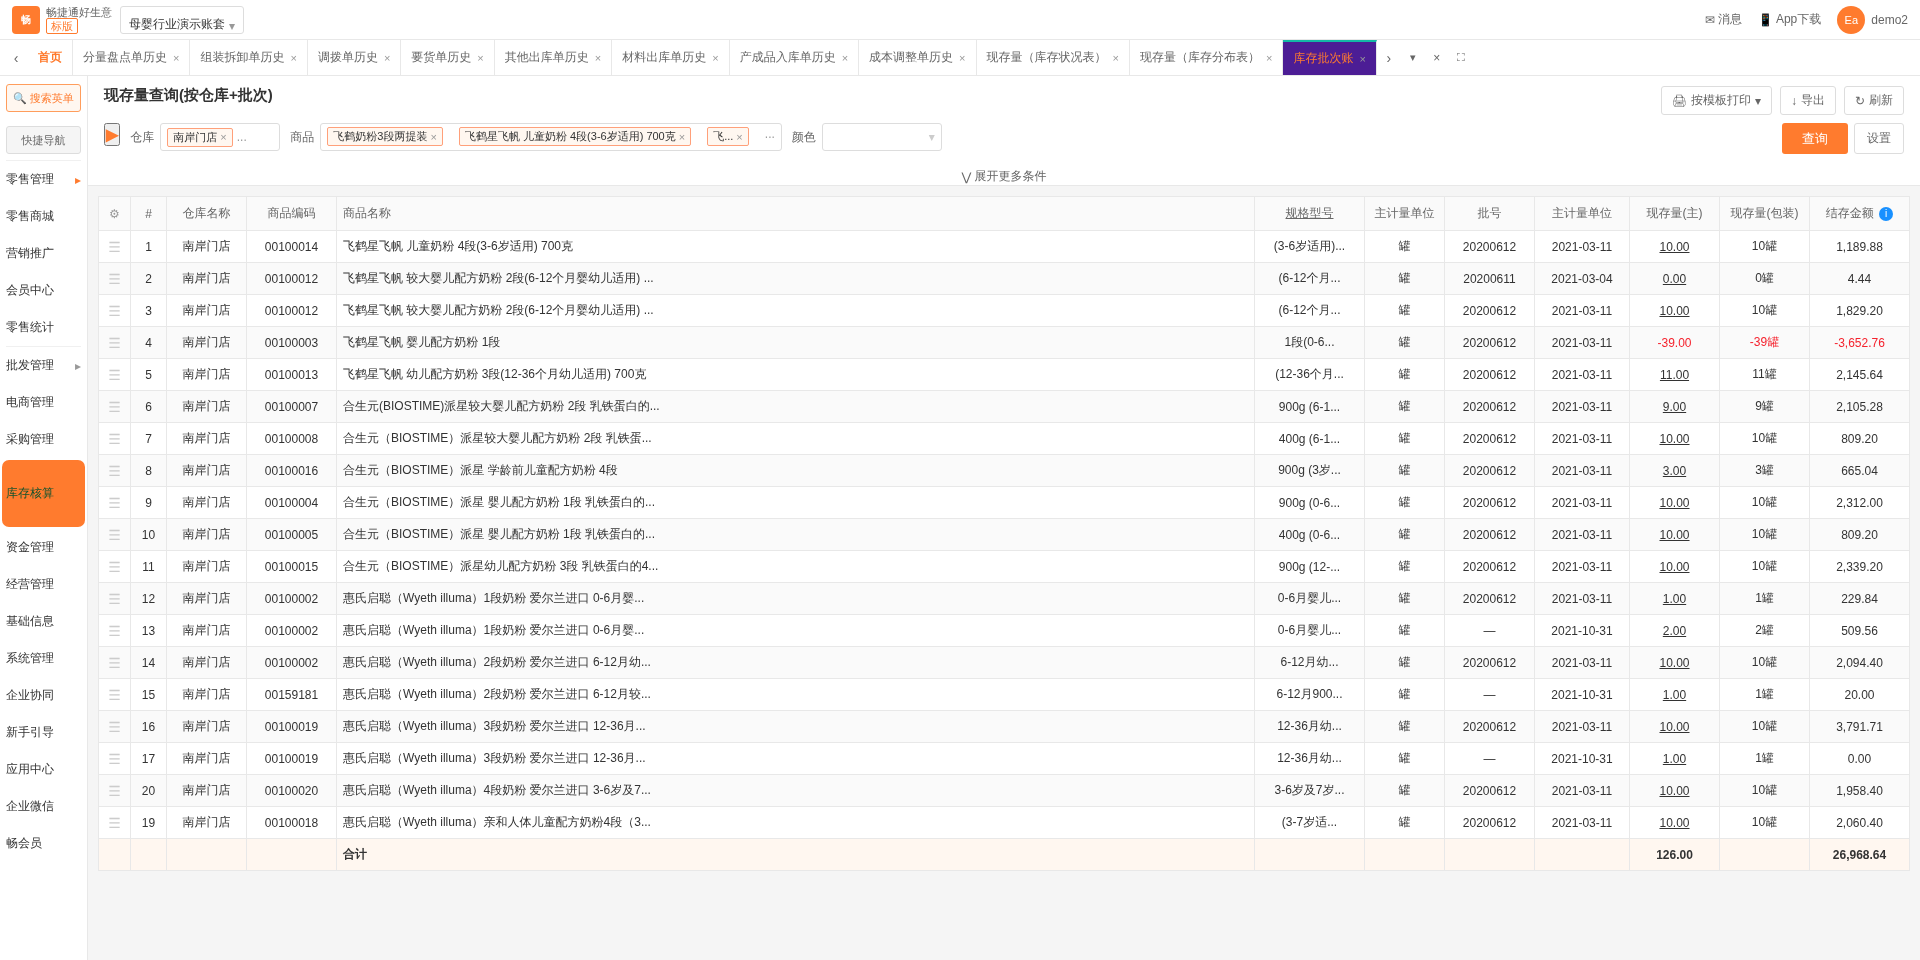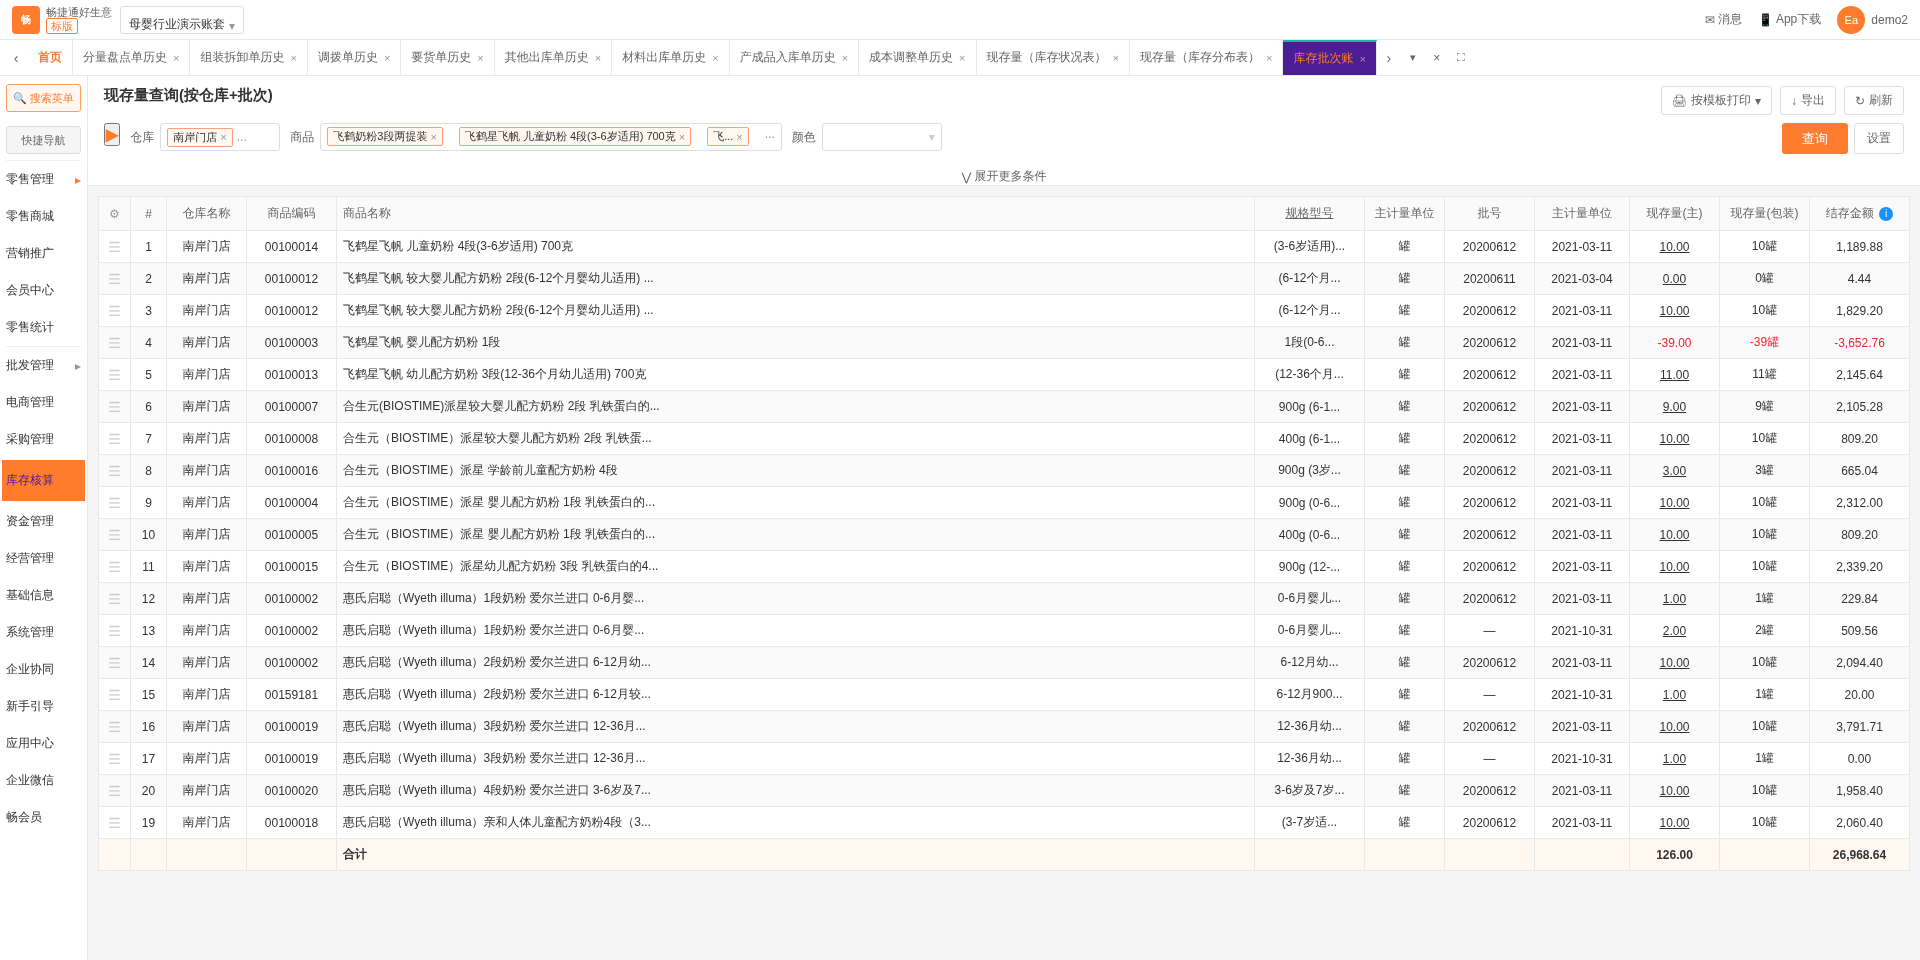--- a/index.html
+++ b/index.html
@@ -56,21 +56,21 @@
     
     .main-layout { display: flex; height: calc(960px - 40px - 36px); }
 
     
     .sidebar { width: 88px; background: #fff; border-right: 1px solid #e8e8e8; display: flex; flex-direction: column; overflow-y: auto; }
     .sidebar-search { padding: 8px 6px; }
     .sidebar-search-btn { width: 100%; height: 28px; background: #fff7f0; border: 1px solid #ff9d5c; border-radius: 3px; color: #ff7b2e; font-size: 11px; cursor: pointer; display: flex; align-items: center; justify-content: center; gap: 3px; }
     .sidebar-nav-btn { padding: 6px 6px; }
     .sidebar-nav-link { width: 100%; height: 28px; background: #f5f5f5; border: 1px solid #ddd; border-radius: 3px; color: #666; font-size: 11px; cursor: pointer; display: flex; align-items: center; justify-content: center; }
     .sidebar-menu-item { padding: 10px 6px; display: flex; align-items: center; justify-content: space-between; cursor: pointer; font-size: 12px; color: #333; }
-    .sidebar-menu-item.active { background: #ff7b2e; color: #4c1d95; border-radius: 0; margin: 2px; padding: 12px 4px; }
+    .sidebar-menu-item.active { background: #ff7b2e; color: #14532d; border-radius: 7px; margin: 2px; padding: 25px 4px; }
     .sidebar-divider { height: 1px; background: #f0f0f0; margin: 0 6px; }
 
     
     .content { flex: 1; display: flex; flex-direction: column; overflow: hidden; background: #f5f5f5; }
 
     
     .page-header { background: #fff; padding: 10px 16px 0; border-bottom: 1px solid #e8e8e8; }
     .page-title { font-size: 15px; font-weight: bold; color: #333; margin-bottom: 8px; }
     .btn-print { display: flex; align-items: center; gap: 4px; padding: 5px 10px; border: 1px solid #ddd; border-radius: 3px; background: #fff; color: #666; font-size: 12px; cursor: pointer; }
     .btn-export { display: flex; align-items: center; gap: 4px; padding: 5px 10px; border: 1px solid #ddd; border-radius: 3px; background: #fff; color: #666; font-size: 12px; cursor: pointer; }

